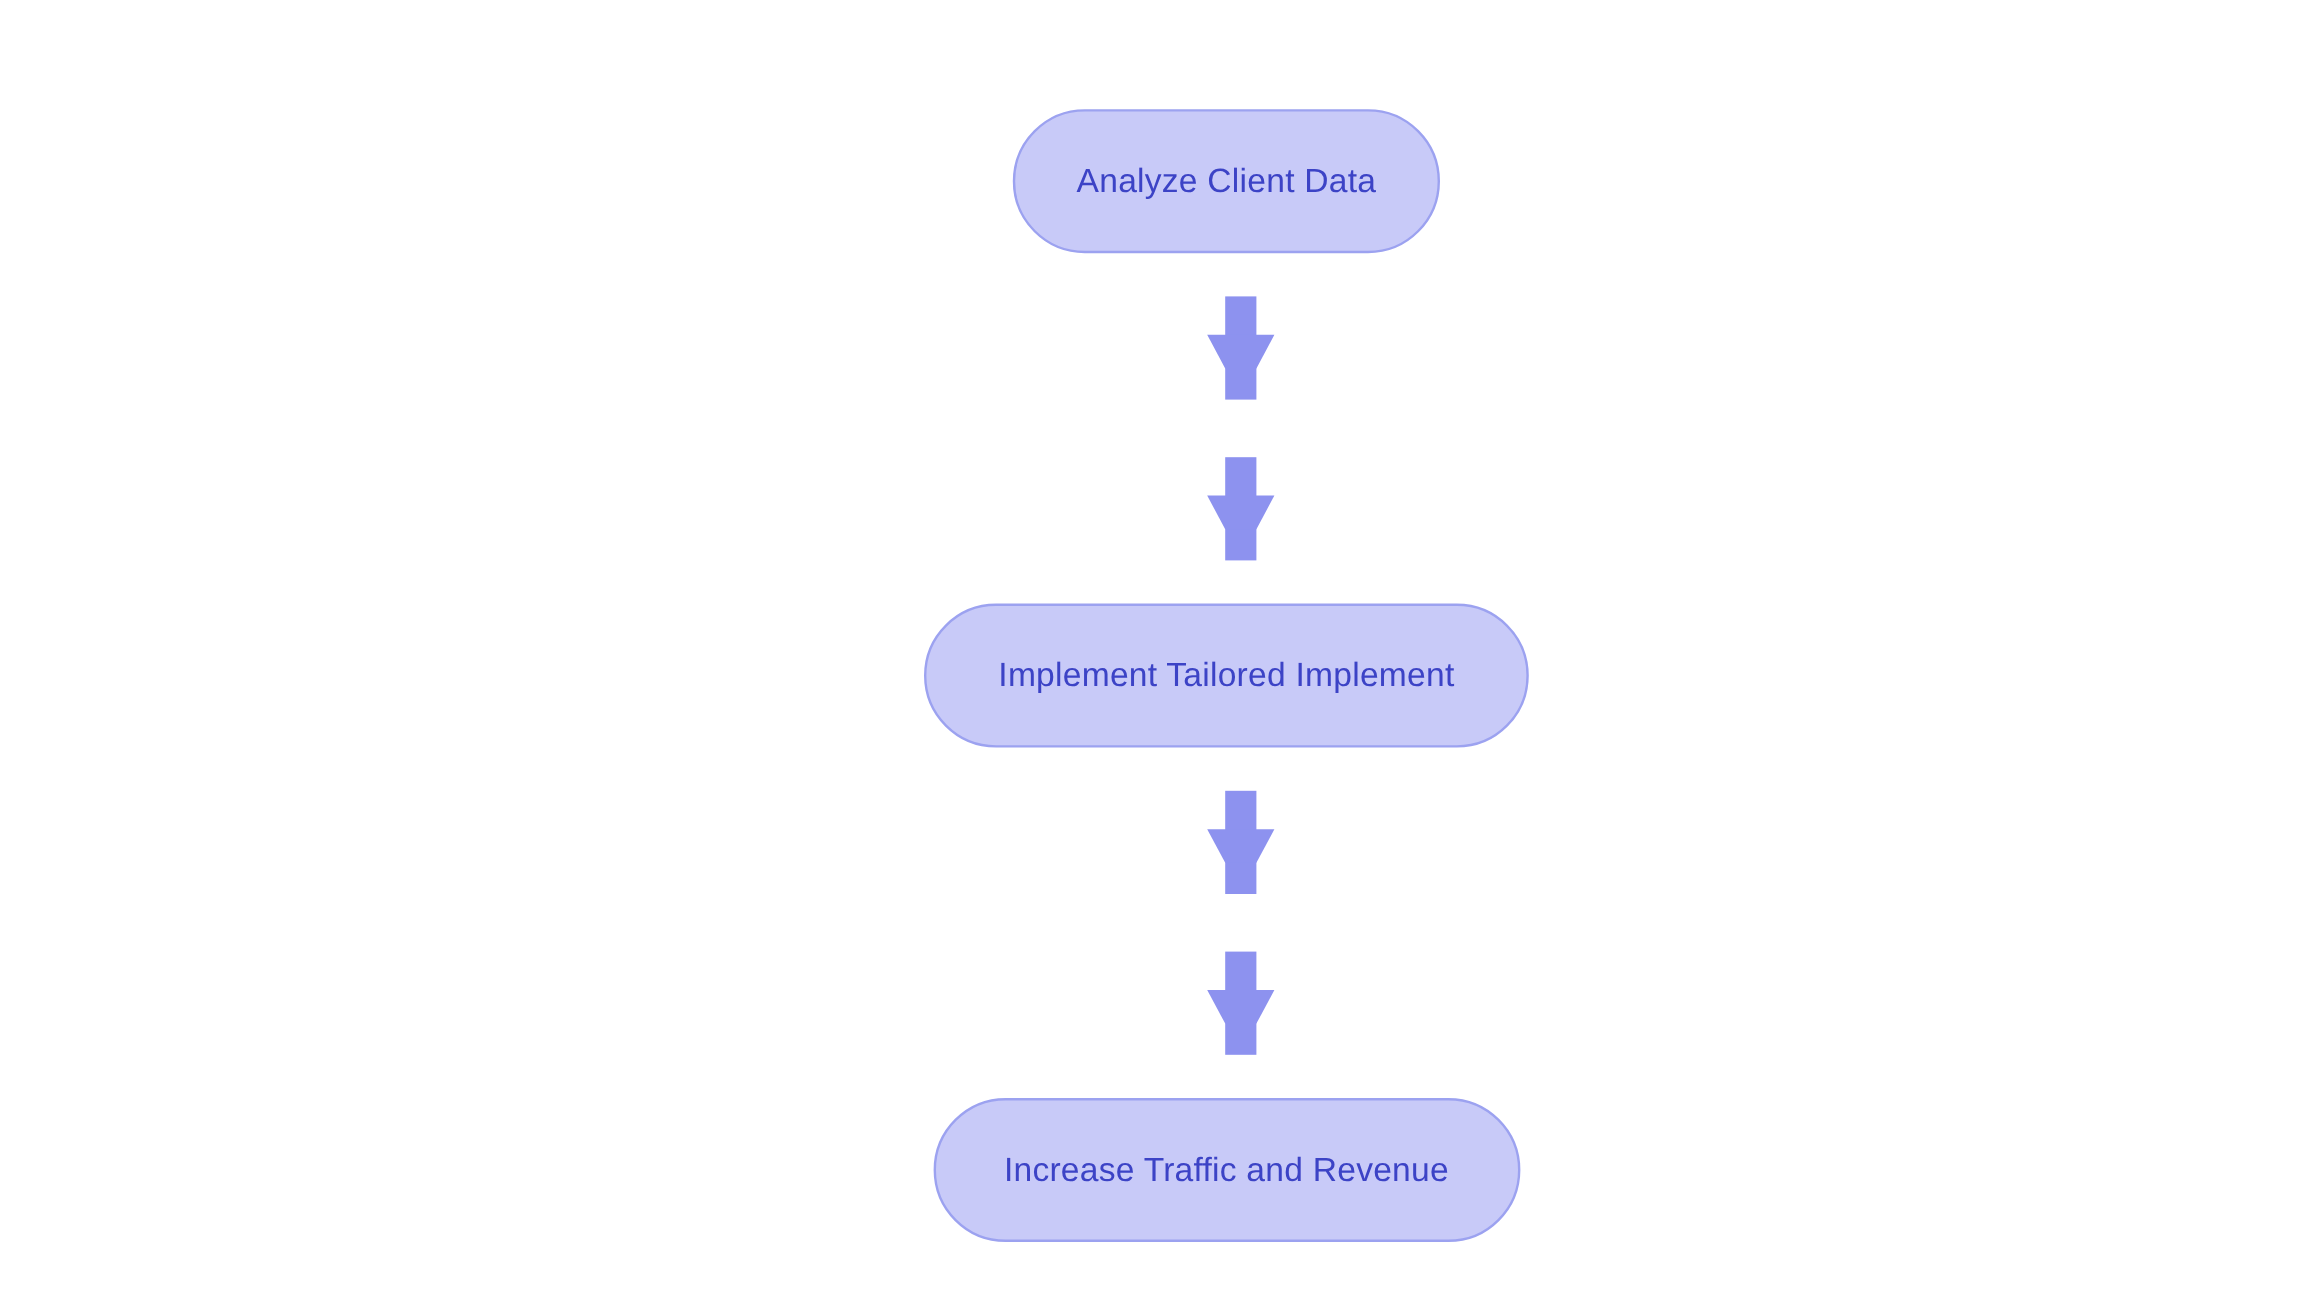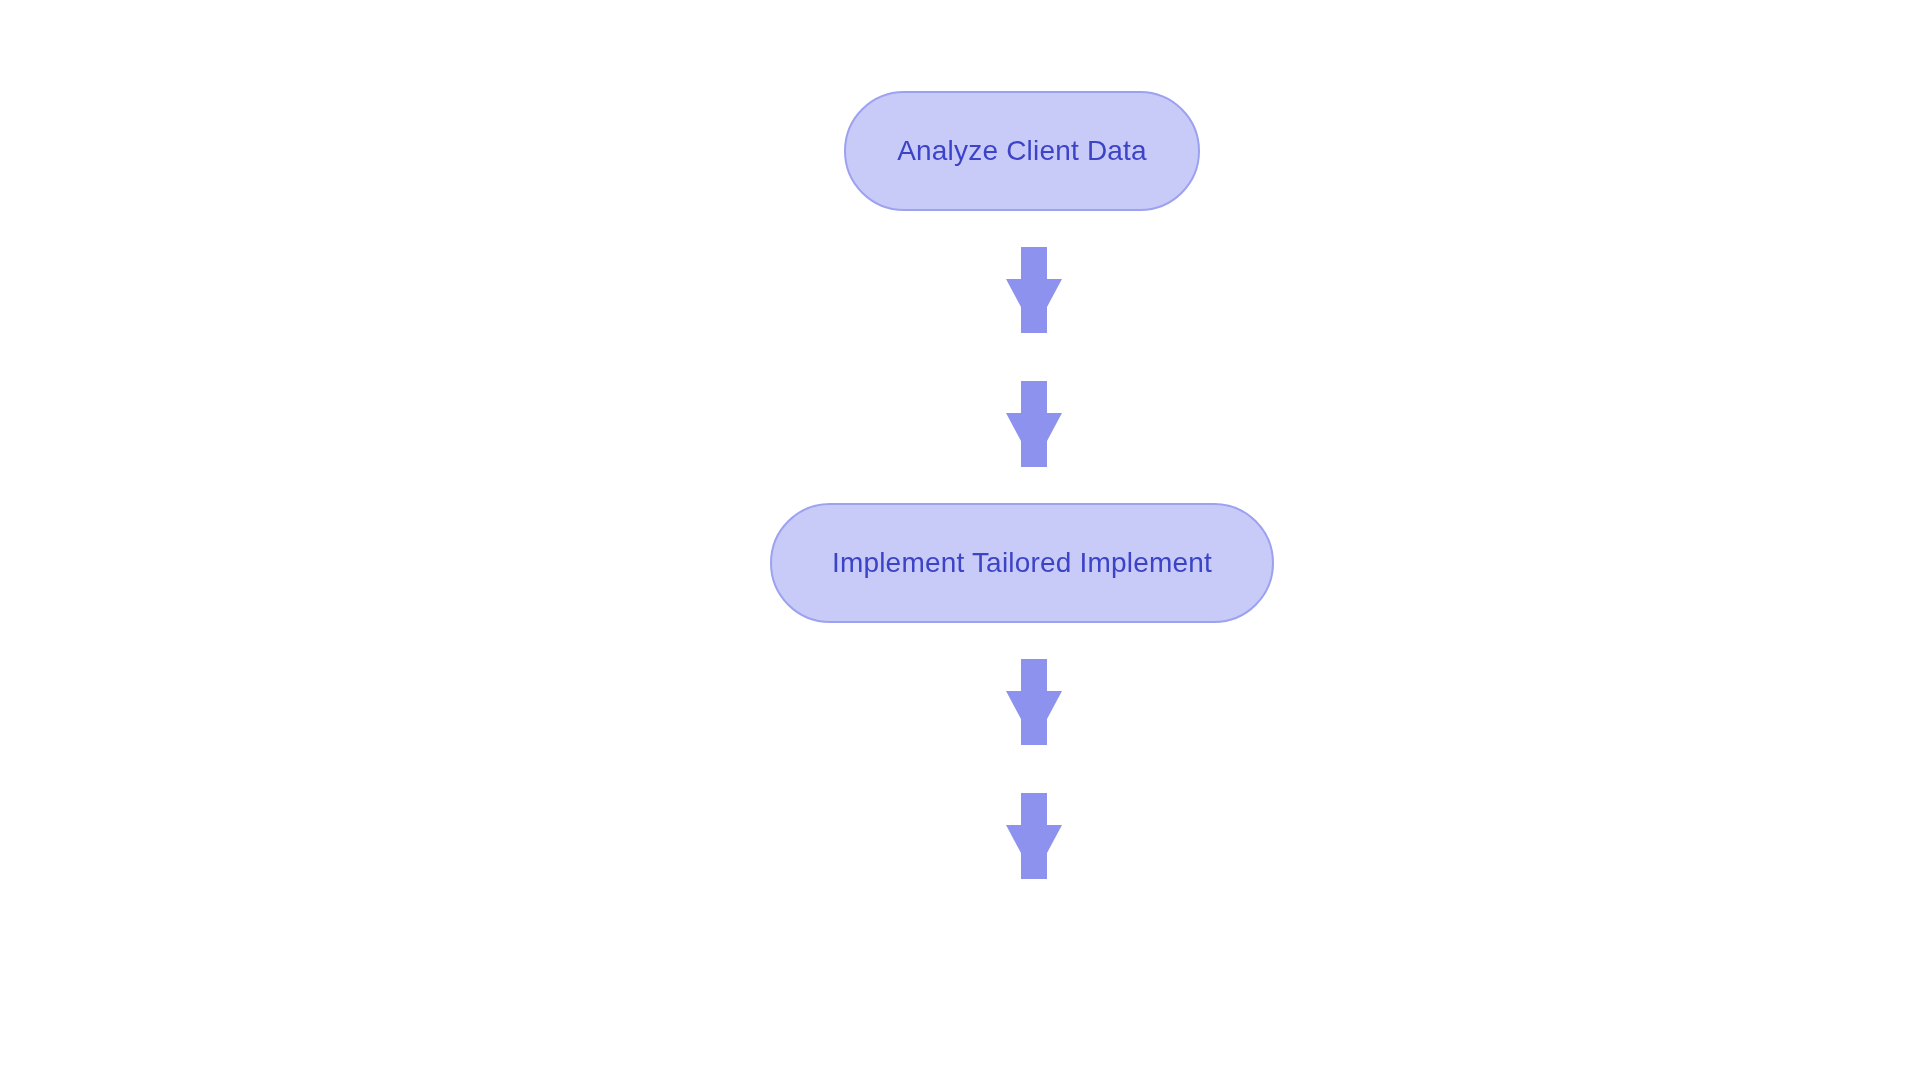--- a/index.html
+++ b/index.html
@@ -103,14 +103,17 @@
     <div class="line"></div>
     <div class="head"></div>
   </div>
 
 
   <div class="connector">
     <div class="line"></div>
     <div class="head"></div>
   </div>
 
+  <div class="node n5">
+    <span>Increase Traffic and Revenue</span>
+  </div>
 
 </div>
 
 </body></html>

